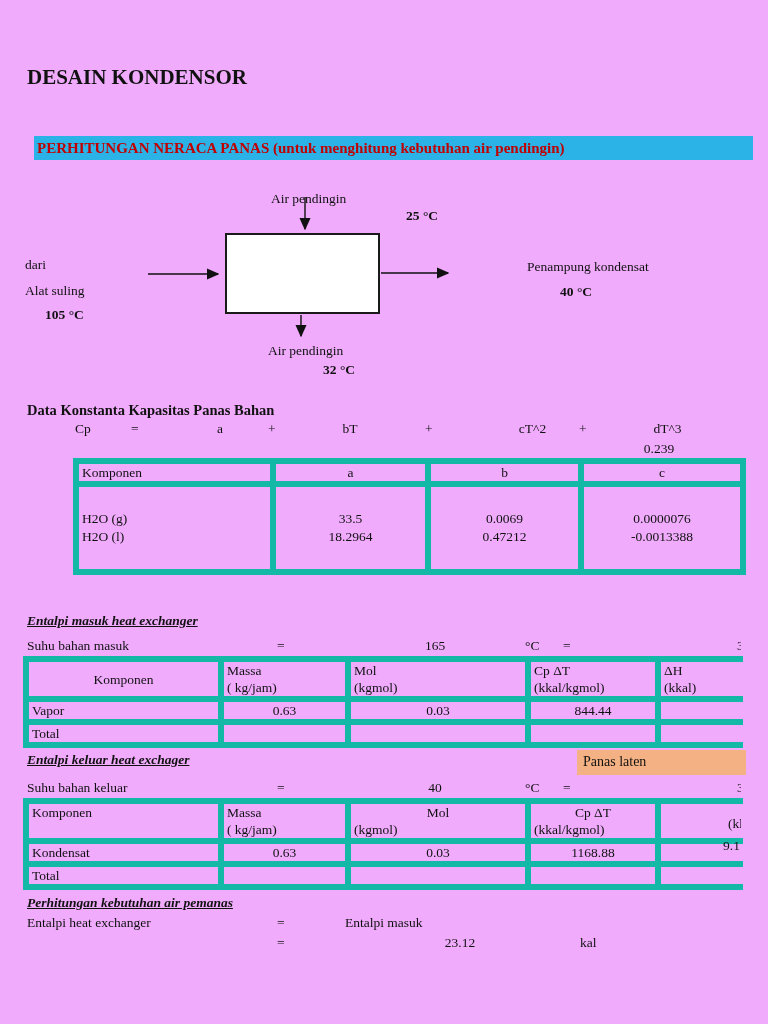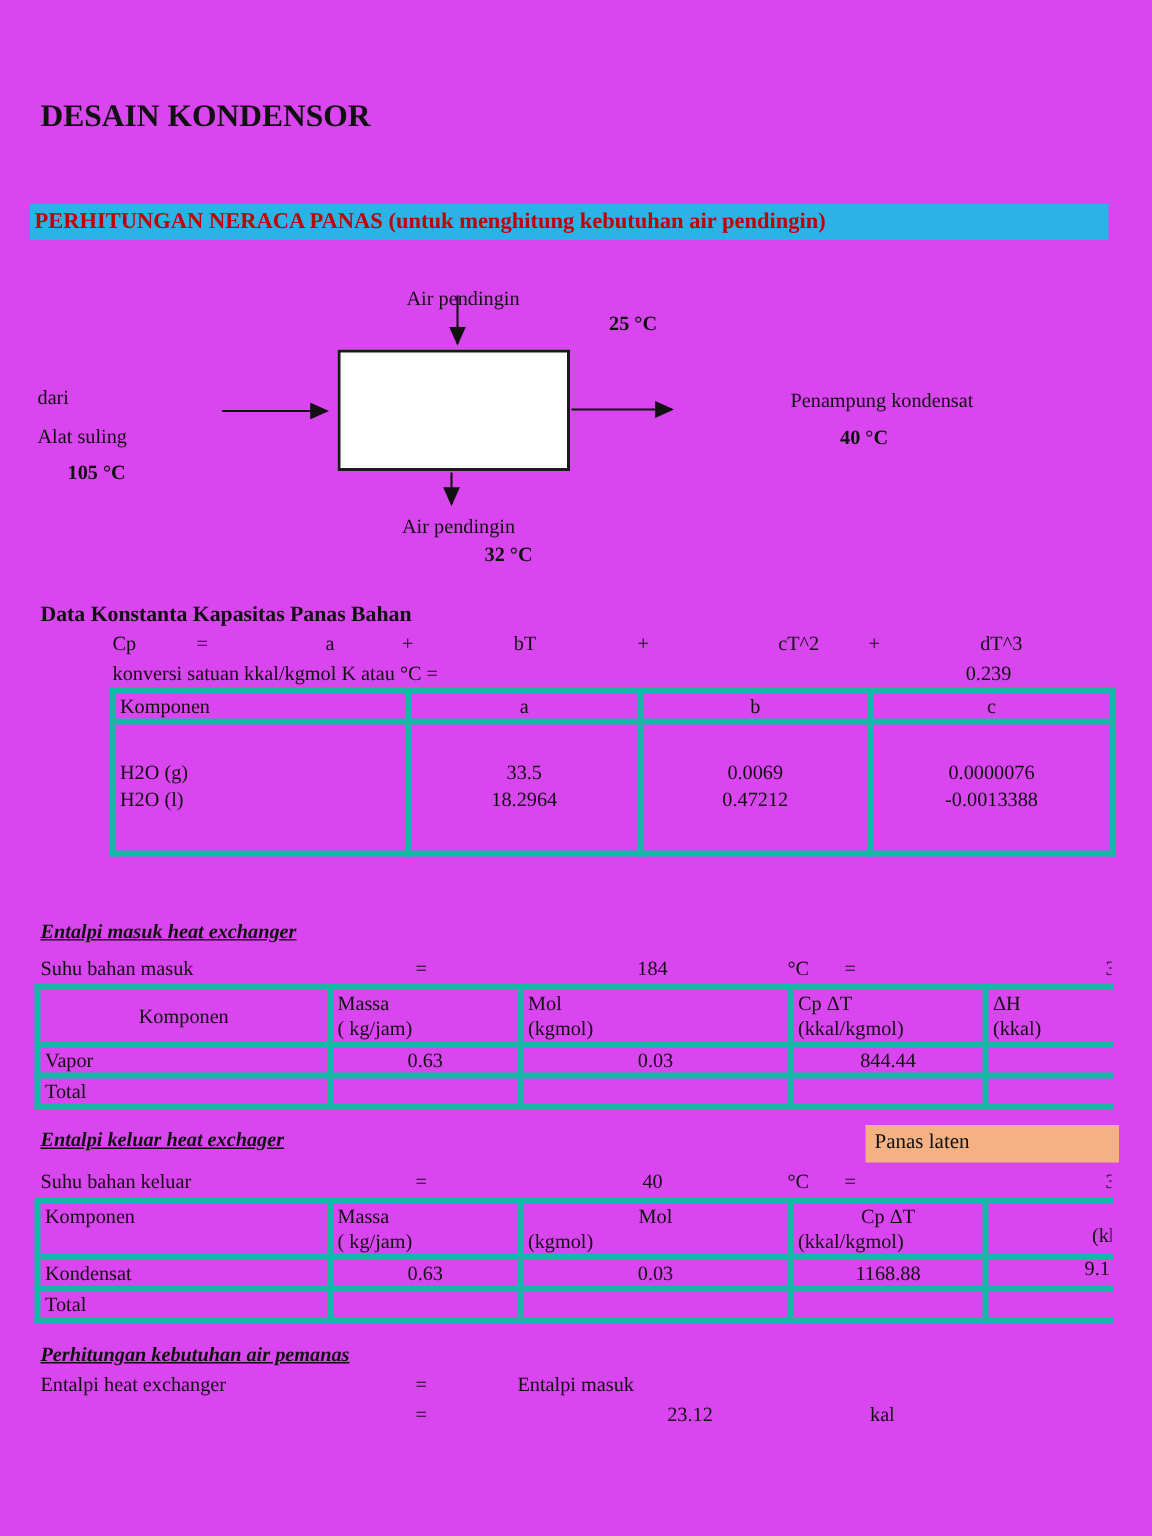--- a/index.html
+++ b/index.html
@@ -1,42 +1,42 @@
 <!DOCTYPE html>
 <html><head>
 <meta charset="utf-8">
 <style>
   html,body{margin:0;padding:0;background:#ffffff;}
-  .page{position:relative;width:768px;height:1024px;background:#d946ef;overflow:hidden;
+  .page{position:relative;width:768px;height:1024px;background:#f0abfc;overflow:hidden;
         font-family:"Liberation Serif","DejaVu Serif",serif;color:#111;}
   .abs{position:absolute;}
   .txt{font-size:13.5px;line-height:16px;white-space:nowrap;}
   .b{font-weight:bold;}
   .big{font-size:21px;line-height:23px;font-weight:bold;white-space:nowrap;}
   .sechead{font-size:13.5px;font-weight:bold;font-style:italic;text-decoration:underline;white-space:nowrap;}
   .center{text-align:center;}
   .clip{overflow:hidden;white-space:nowrap;}
   .banner{font-size:15px;font-weight:bold;line-height:24px;white-space:nowrap;padding-left:3px;}
   .hl{font-size:14px;line-height:24px;padding-left:6px;white-space:nowrap;}
   table.tbl{border-collapse:collapse;table-layout:fixed;position:absolute;font-size:13.5px;color:#111;}
-  .tbl td{border:4px solid #14b8a6;padding:0 3px;vertical-align:top;line-height:17px;overflow:hidden;white-space:nowrap;}
+  .tbl td{border:6px solid #14b8a6;padding:0 3px;vertical-align:top;line-height:17px;overflow:hidden;white-space:nowrap;}
   .tbl tr.head td{border-bottom-width:2px;}
   .tbl td.noR{border-right:none;}
   .tbl td.mid{vertical-align:middle;text-align:center;}
   .kbody td{padding-top:23px;line-height:18px;}
   .diagbox{border:2px solid #1a1a1a;background:#fff;}
 </style>
 </head>
 <body>
 
 <div class="page">
 
   <div class="abs big" style="left:27px;top:66px;">DESAIN KONDENSOR</div>
 
-  <div class="abs banner" style="left:20px;top:136px;width:716px;height:24px;background:#2BB3E8;color:#C00000;">PERHITUNGAN NERACA PANAS (untuk menghitung kebutuhan air pendingin)</div>
+  <div class="abs banner" style="left:34px;top:136px;width:716px;height:24px;background:#2BB3E8;color:#C00000;">PERHITUNGAN NERACA PANAS (untuk menghitung kebutuhan air pendingin)</div>
 
   <div class="abs" style="left:0;top:180px;width:768px;height:200px;">
     <svg width="768" height="200" style="position:absolute;left:0;top:0;">
       <defs>
         <marker id="ah" markerWidth="9" markerHeight="8" refX="8" refY="4" orient="auto">
           <path d="M0,0 L9,4 L0,8 Z" fill="#111"></path>
         </marker>
       </defs>
       <line x1="305" y1="17" x2="305" y2="49" stroke="#111" stroke-width="1.4" marker-end="url(#ah)"></line>
       <line x1="148" y1="94" x2="218" y2="94" stroke="#111" stroke-width="1.4" marker-end="url(#ah)"></line>
@@ -64,21 +64,20 @@
   <div class="abs txt" style="left:75px;top:421px;">Cp</div>
   <div class="abs txt" style="left:131px;top:421px;">=</div>
   <div class="abs txt center" style="left:195px;top:421px;width:50px;">a</div>
   <div class="abs txt" style="left:268px;top:421px;">+</div>
   <div class="abs txt center" style="left:320px;top:421px;width:60px;">bT</div>
   <div class="abs txt" style="left:425px;top:421px;">+</div>
   <div class="abs txt center" style="left:500px;top:421px;width:65px;">cT^2</div>
   <div class="abs txt" style="left:579px;top:421px;">+</div>
   <div class="abs txt center" style="left:635px;top:421px;width:65px;">dT^3</div>
 
-  <div class="abs txt" style="left:75px;top:441px;">konversi satuan kkal/kgmol K atau °C =</div>
   <div class="abs txt center" style="left:578px;top:441px;width:162px;">0.239</div>
 
   <table class="tbl" style="left:73px;top:458px;width:667px;">
     <colgroup>
         <col style="width:197px">
         <col style="width:155px">
         <col style="width:153px">
         <col style="width:162px">
       </colgroup>
     <tbody>
@@ -106,21 +105,21 @@
         <div>-0.0013388</div>
       </td>
     </tr>
   </tbody>
     </table>
 
   <div class="abs sechead" style="left:27px;top:613px;">Entalpi masuk heat exchanger</div>
 
   <div class="abs txt" style="left:27px;top:638px;">Suhu bahan masuk</div>
   <div class="abs txt" style="left:277px;top:638px;">=</div>
-  <div class="abs txt center" style="left:345px;top:638px;width:180px;">184</div>
+  <div class="abs txt center" style="left:345px;top:638px;width:180px;">165</div>
   <div class="abs txt" style="left:525px;top:638px;">°C</div>
   <div class="abs txt" style="left:563px;top:638px;">=</div>
   <div class="abs clip txt" style="left:737px;top:638px;width:4px;height:16px;">3</div>
 
   <table class="tbl" style="left:23px;top:656px;width:717px;">
     <colgroup>
         <col style="width:195px">
         <col style="width:127px">
         <col style="width:180px">
         <col style="width:130px">

